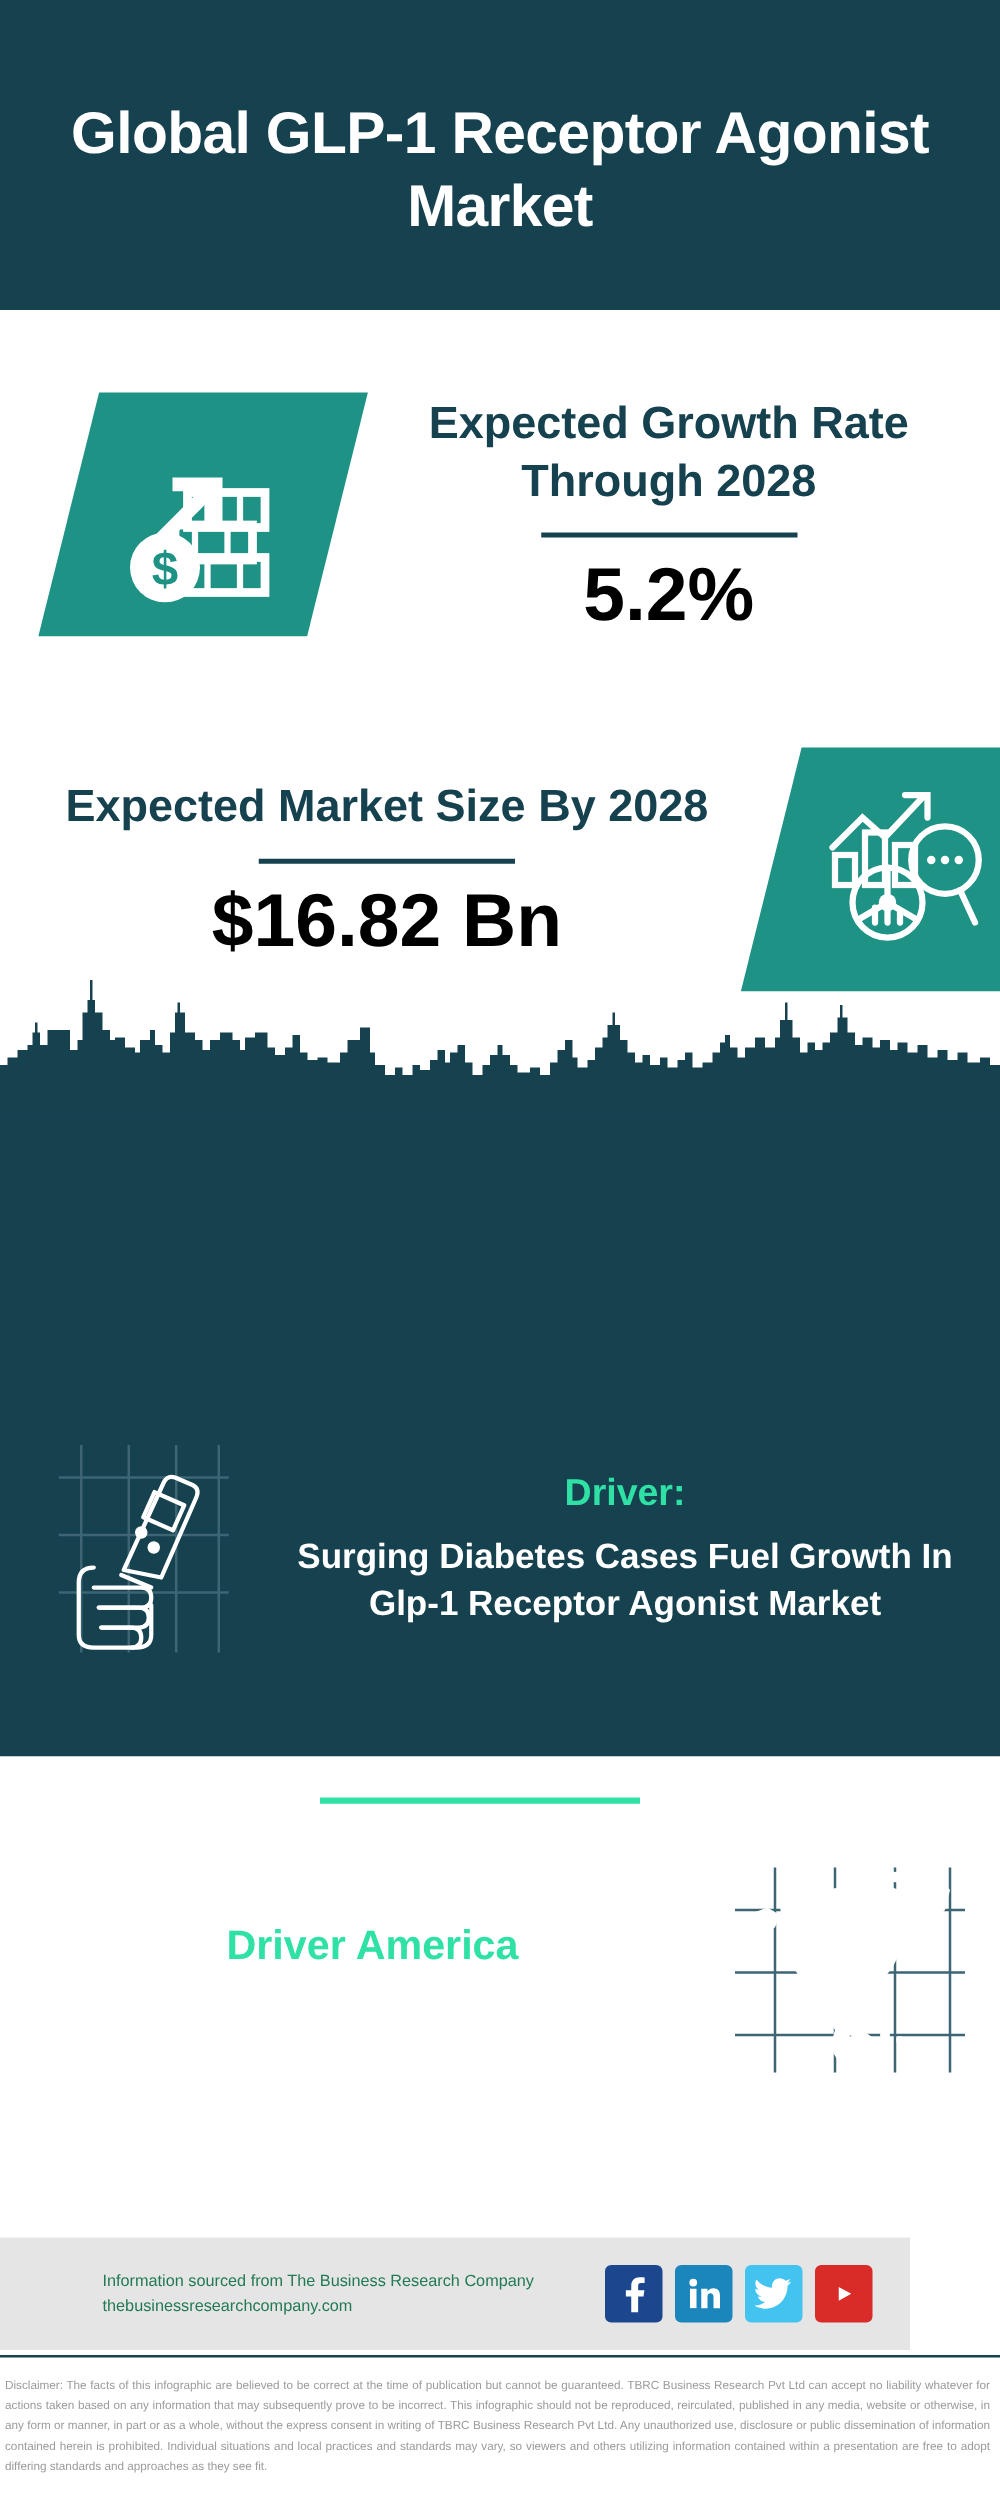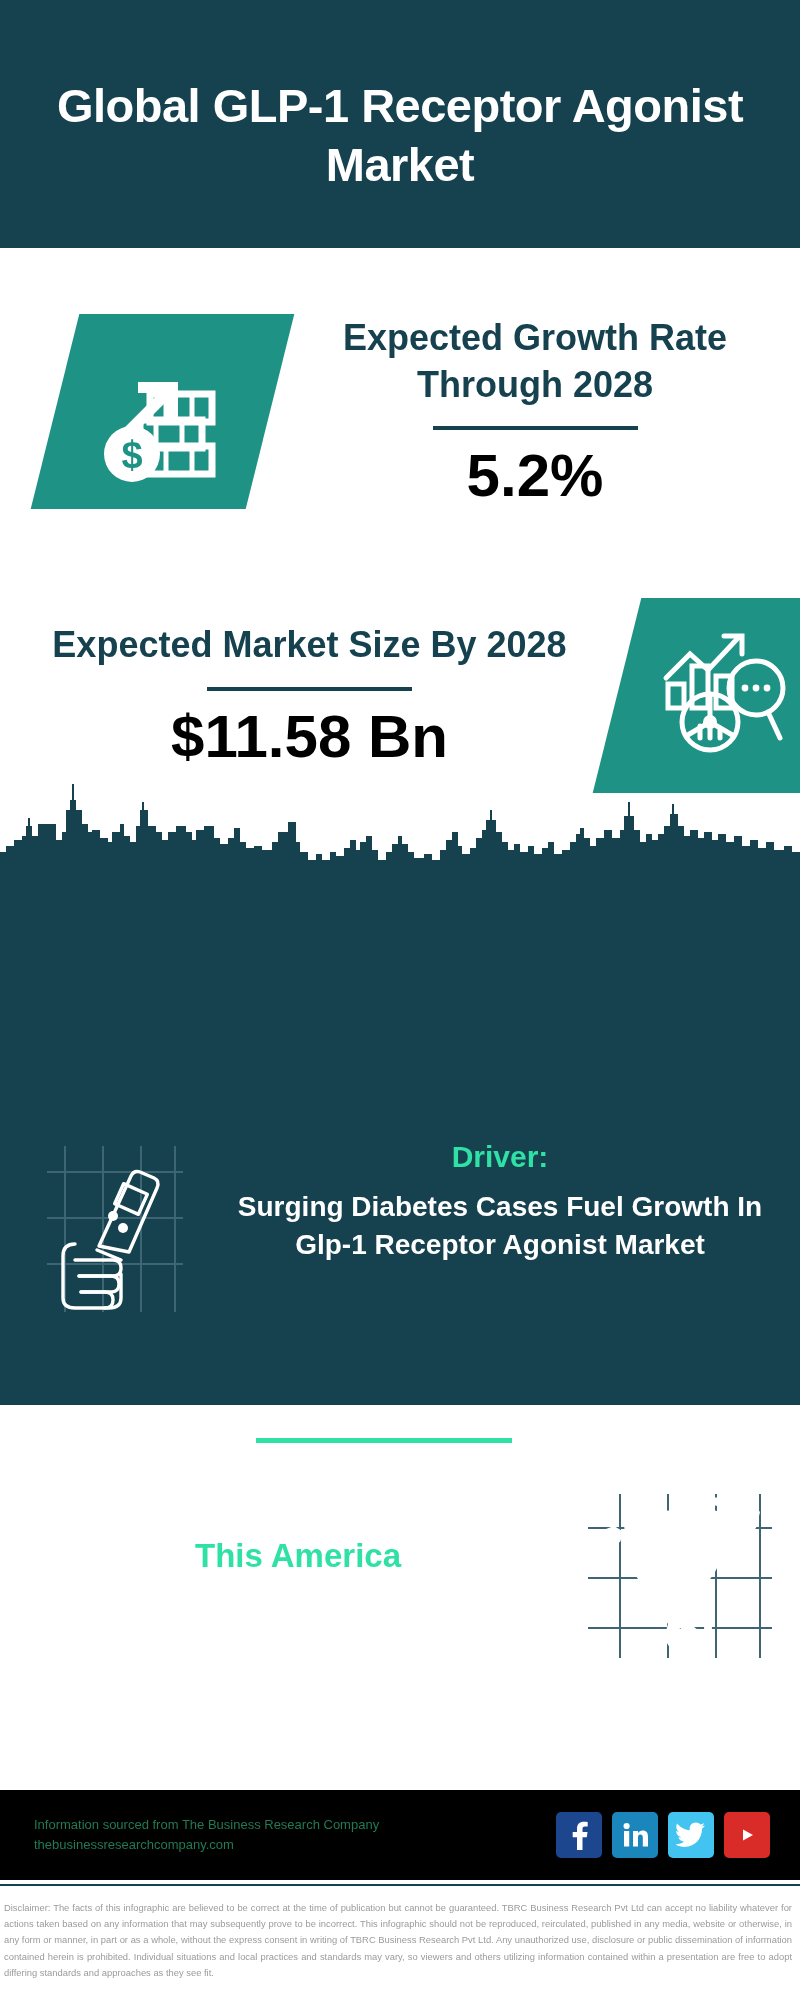--- a/index.html
+++ b/index.html
@@ -106,21 +106,21 @@
     width: 800px; height: 110px;
     display: block;
   }
 
   
   .driver-row {
     position: absolute;
     left: 0; top: 1140px;
     width: 800px; height: 200px;
     display: flex;
-    align-items: flex-start;
+    align-items: center;
   }
   .driver-icon-wrap {
     width: 230px;
     flex: 0 0 auto;
     display: flex;
     align-items: center;
     justify-content: center;
   }
   .driver-text {
     flex: 1 1 auto;
@@ -177,24 +177,25 @@
     flex: 0 0 auto;
     display: flex;
     align-items: center;
     justify-content: center;
   }
 
   
   .footer {
     position: absolute;
     left: 0; top: 1790px;
-    width: 800px; height: 90px;
-    background: #000000;
-    display: flex;
-    align-items: center;
+    width: 728px; height: 90px;
+    background: #e5e5e5;
+    display: flex;
+    align-items: center;
+    padding-left: 48px;
   }
   .footer-source {
     flex: 1 1 auto;
     padding-left: 34px;
     color: #217a53;
     font-size: 13px;
     line-height: 1.55;
   }
   .social-row {
     flex: 0 0 auto;
@@ -273,21 +274,21 @@
       <div class="stat-label">Expected Growth Rate Through 2028</div>
       <div class="stat-rule"></div>
       <div class="stat-value">5.2%</div>
     </div>
   </div>
 
   <div class="stat-row stat-2">
     <div class="stat-text">
       <div class="stat-label">Expected Market Size By 2028</div>
       <div class="stat-rule"></div>
-      <div class="stat-value">$11.58 Bn</div>
+      <div class="stat-value">$16.82 Bn</div>
     </div>
     <div class="badge-2-wrap">
       <div class="badge">
         <div class="badge-inner">
           <svg width="145" height="140" viewBox="0 0 145 140">
             <g fill="none" stroke="#ffffff" stroke-width="5" stroke-linecap="round">
 
               <polyline points="14,52 38,28 56,44 86,12"></polyline>
               <polyline points="72,10 90,10 90,28"></polyline>
 
@@ -358,21 +359,21 @@
     <div class="driver-text">
       <div class="driver-heading">Driver:</div>
       <div class="driver-body">Surging Diabetes Cases Fuel Growth In Glp-1 Receptor Agonist Market</div>
     </div>
   </div>
 
   <div class="mint-divider"></div>
 
   <div class="region-row">
     <div class="region-text">
-      <div class="region-name">This America</div>
+      <div class="region-name">Driver America</div>
       <div class="region-sub">is the largest region in the market</div>
     </div>
     <div class="region-map-wrap">
       <svg width="200" height="175" viewBox="0 0 200 175">
         <g stroke="#3d6574" stroke-width="2">
           <line x1="8" y1="40" x2="192" y2="40"></line>
           <line x1="8" y1="90" x2="192" y2="90"></line>
           <line x1="8" y1="140" x2="192" y2="140"></line>
           <line x1="40" y1="6" x2="40" y2="170"></line>
           <line x1="88" y1="6" x2="88" y2="170"></line>

